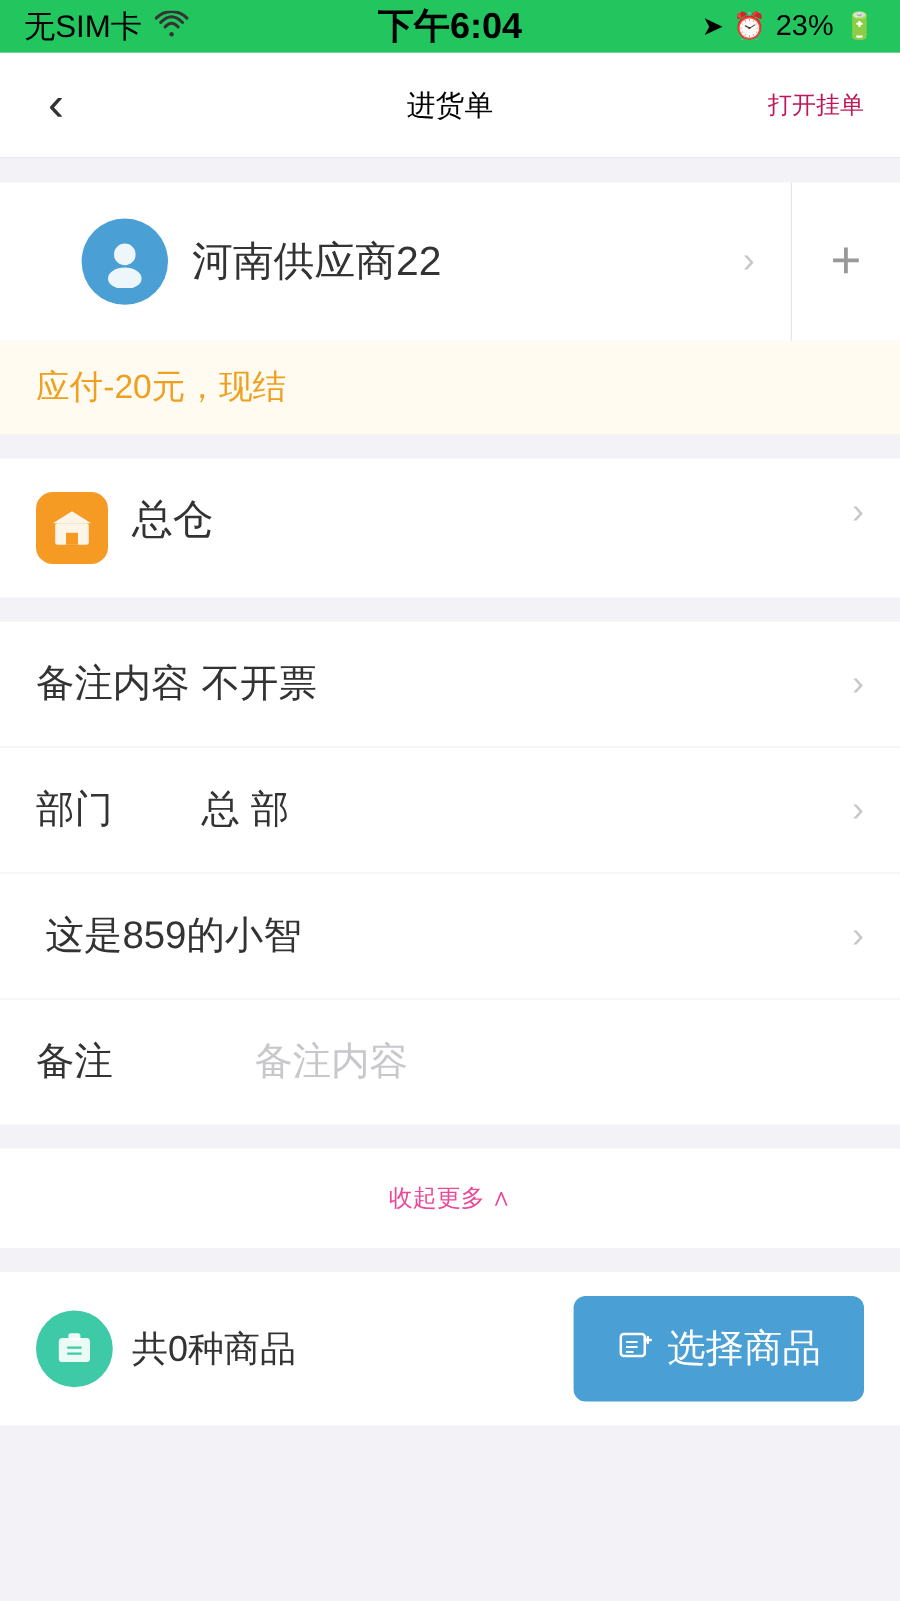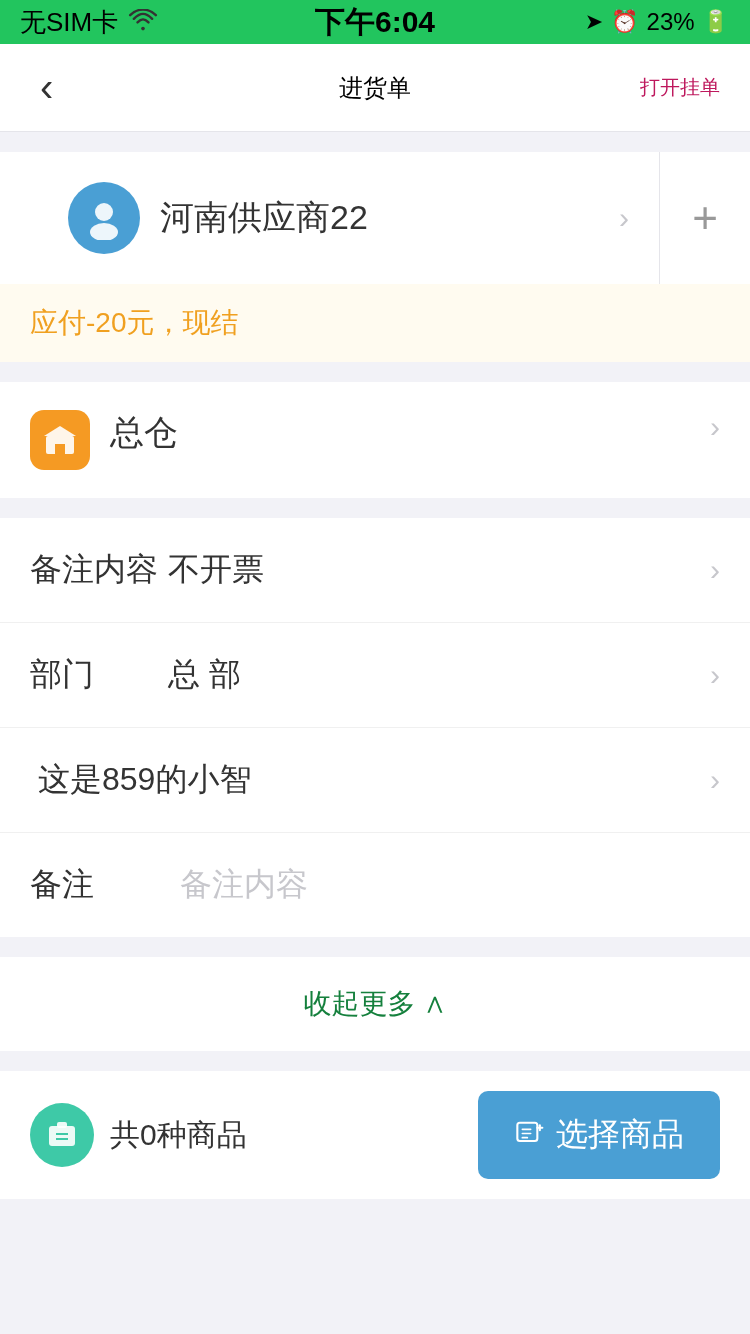--- a/index.html
+++ b/index.html
@@ -172,20 +172,21 @@
     }
     .form-row {
       display: flex;
       align-items: center;
       padding: 30px 30px;
       border-bottom: 1px solid #f0f0f0;
       min-height: 90px;
     }
     .form-row:last-child {
       border-bottom: none;
+      gap: 32px;
     }
     .form-label {
       font-size: 32px;
       color: #333;
       width: 130px;
       flex-shrink: 0;
     }
     .form-value {
       font-size: 32px;
       color: #333;
@@ -200,22 +201,22 @@
     }
 
     
     .collapse-row {
       background: #fff;
       margin-top: 20px;
       padding: 28px 30px;
       display: flex;
       align-items: center;
       justify-content: center;
-      color: #15803d;
-      font-size: 28px;
+      color: #ec4899;
+      font-size: 20px;
       cursor: pointer;
     }
 
     
     .bottom-bar {
       background: #fff;
       margin-top: 20px;
       padding: 20px 30px;
       display: flex;
       align-items: center;

